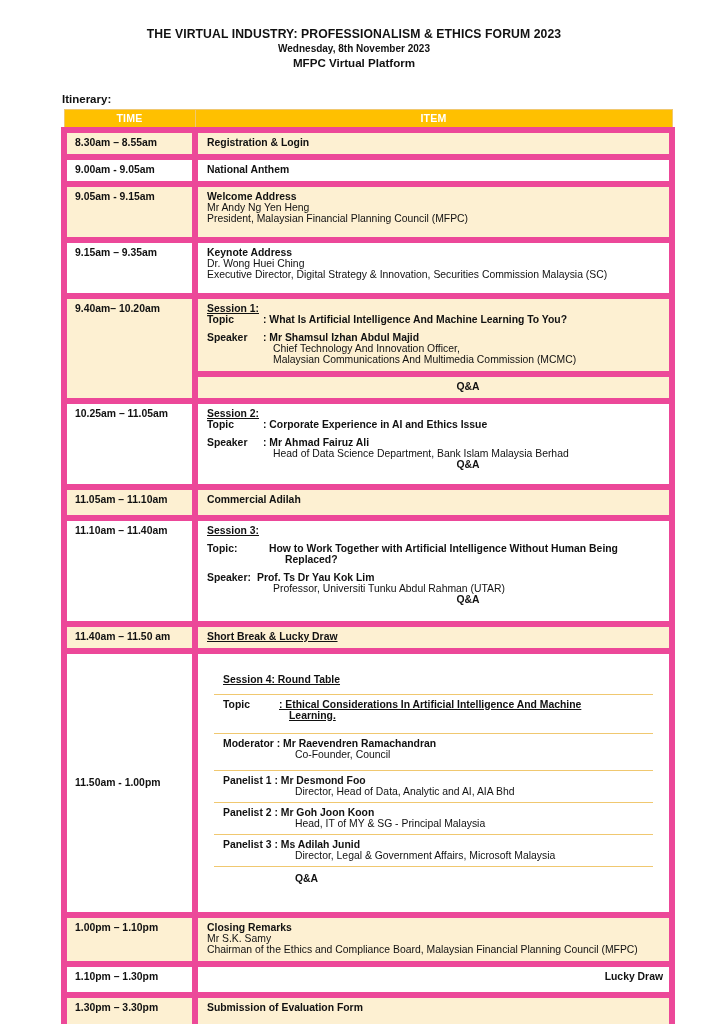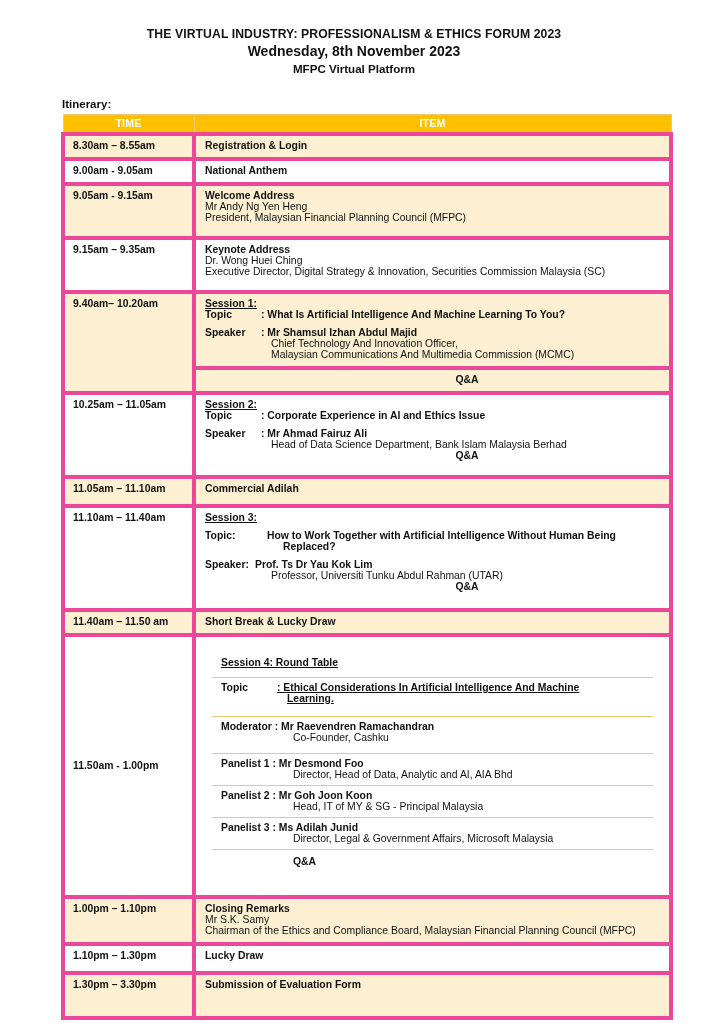--- a/index.html
+++ b/index.html
@@ -23,21 +23,21 @@
     padding-top: 26px;
     line-height: 1.32;
   }
   .doc-header .l1 {
     font-size: 12.2px; font-weight: bold; letter-spacing: .1px;
   }
   .doc-header .l2 {
     font-size: 12.2px; font-weight: bold; letter-spacing: .1px;
   }
   .doc-header .l3 {
-    font-size: 14px; font-weight: bold;
+    font-size: 10px; font-weight: bold;
   }
   .doc-header .l4 {
     font-size: 11.6px; font-weight: bold;
   }
 
   
   .itinerary-label {
     margin: 22px 0 4px 62px;
     font-size: 11.5px;
     font-weight: bold;
@@ -59,21 +59,21 @@
     color: #ffffff;
     font-size: 10.6px;
     font-weight: bold;
     text-align: center;
     padding: 2px 0 3px 0;
     border: 1px solid #F0C870;
     letter-spacing: .2px;
   }
 
   .sched td {
-    border: 4px solid #ec4899;
+    border: 6px solid #ec4899;
     vertical-align: top;
     font-size: 10.4px;
     padding: 4px 6px 6px 6px;
   }
   .sched td.time {
     font-weight: bold;
     padding-left: 8px;
     white-space: nowrap;
   }
   .sched tr.cream > td { background: #FDF0D2; }
@@ -253,21 +253,21 @@
           <span class="line">
             <span class="row-label-w2">Speaker:</span><span class="colon-val b">Prof. Ts Dr Yau Kok Lim</span>
           </span>
           <span class="line ind1">Professor, Universiti Tunku Abdul Rahman (UTAR)</span>
           <span class="line ind1 qa">Q&amp;A</span>
         </td>
       </tr>
 
       <tr class="cream">
         <td class="time">11.40am – 11.50 am</td>
-        <td class="item" style="padding-bottom:4px;">
+        <td class="item" style="padding-bottom:4px;text-decoration:underline;">
           <span class="b">Short Break  &amp; Lucky Draw</span>
         </td>
       </tr>
 
       <tr class="plain">
         <td class="time" style="vertical-align:middle; padding-top:6px;">11.50am - 1.00pm</td>
         <td style="padding:16px;">
           <table class="subtable">
             <tbody>
                 <tr>
@@ -282,21 +282,21 @@
                 </span>
                 <span class="line b u ind1">Learning.</span>
               </td>
             </tr>
             <tr>
               <td style="padding-bottom:10px;">
                 <span class="line">
                   <span class="b">Moderator :</span>
                   <span class="b">Mr Raevendren Ramachandran</span>
                 </span>
-                <span class="line ind-mod">Co-Founder, Cashku</span>
+                <span class="line ind-mod">Co-Founder, Council</span>
               </td>
             </tr>
             <tr>
               <td>
                 <span class="line">
                   <span class="b">Panelist 1 :</span>
                   <span class="b">Mr Desmond Foo</span>
                 </span>
                 <span class="line ind-mod">Director, Head of Data, Analytic and AI, AIA Bhd</span>
               </td>
@@ -333,21 +333,21 @@
         <td class="time">1.00pm – 1.10pm</td>
         <td class="item">
           <span class="line b">Closing Remarks</span>
           <span class="line">Mr S.K. Samy</span>
           <span class="line">Chairman of the Ethics and Compliance Board, Malaysian Financial Planning Council (MFPC)</span>
         </td>
       </tr>
 
       <tr class="plain">
         <td class="time">1.10pm – 1.30pm</td>
-        <td class="item" style="padding-bottom:10px;">
+        <td class="item" style="padding-bottom:10px;text-align:right;">
           <span class="b">Lucky Draw</span>
         </td>
       </tr>
 
       <tr class="cream">
         <td class="time">1.30pm – 3.30pm</td>
         <td class="item" style="padding-bottom:26px;">
           <span class="b">Submission of Evaluation Form</span>
         </td>
       </tr>

